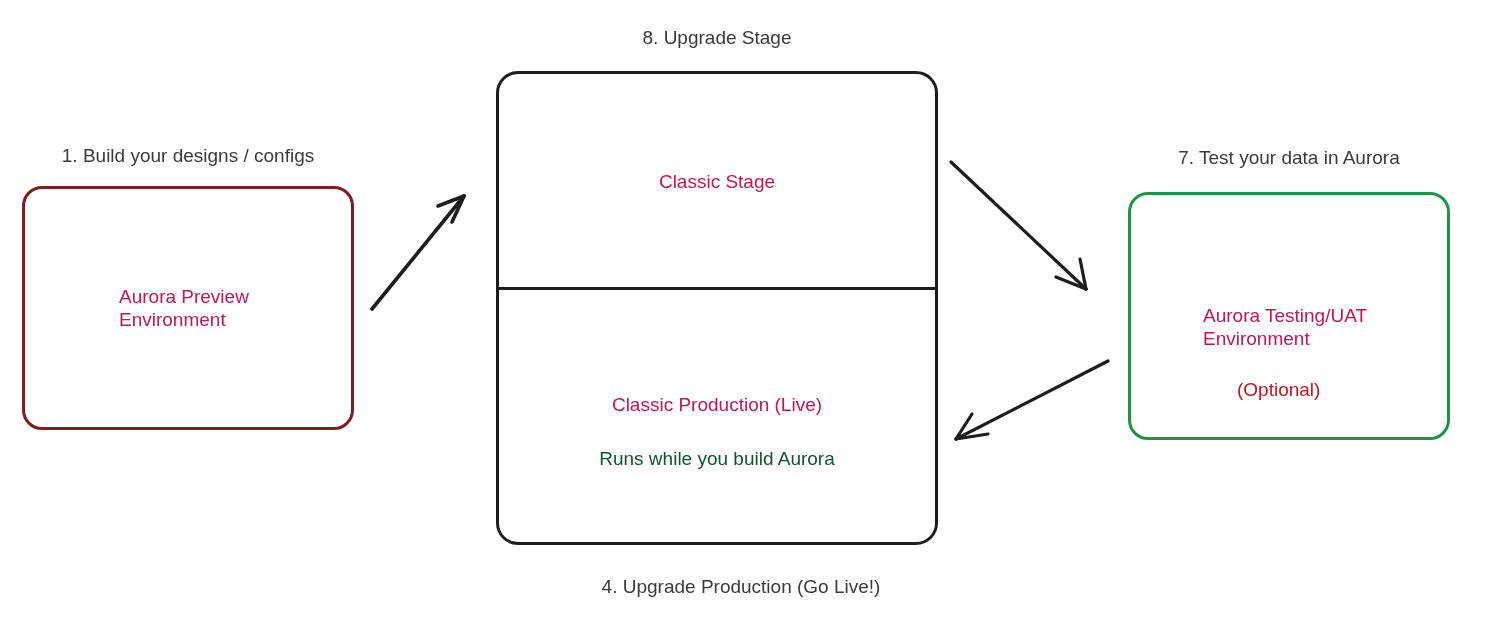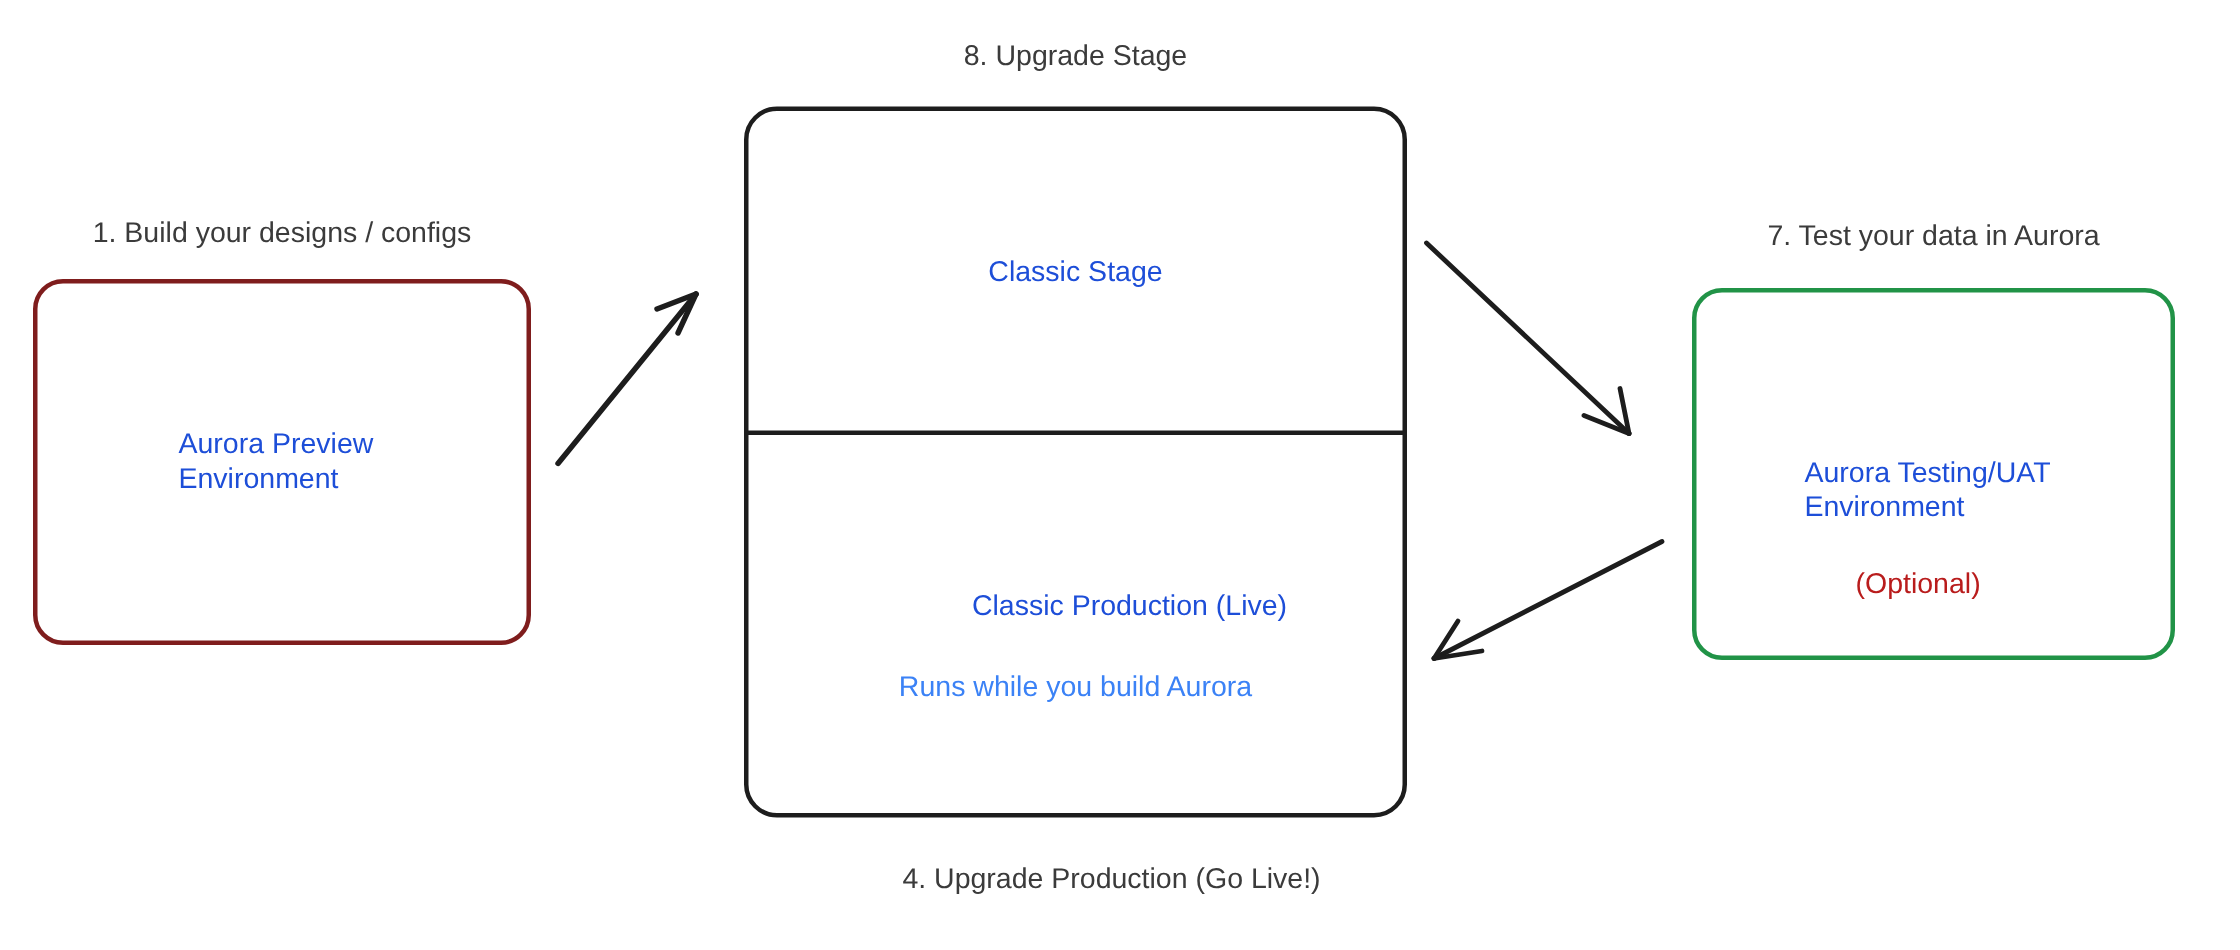--- a/index.html
+++ b/index.html
@@ -39,25 +39,25 @@
   }
   .box-red    { border: 3px solid #7f1d1d; padding-left: 30px; }
   .box-dark   { border: 3px solid #1d1d1d; border-radius: 22px; }
   .box-green  { border: 3px solid #219347; }
 
   
   .box-label {
     position: absolute;
     font-size: 19px;
     line-height: 23px;
-    color: #1d4ed8;
+    color: #be185d;
     white-space: pre-line;
   }
   .box-label.center { text-align: center; }
-  .note-red  { color: #3b82f6; }
+  .note-red  { color: #14532d; }
   .note-blue { color: #b91c1c; }
 
   
   .divider {
     position: absolute;
     background: #1d1d1d;
     height: 3px;
   }
 
   
@@ -87,21 +87,21 @@
     <div class="box-label" style="left:94px; top:96px; width:230px;">Aurora Preview
 Environment</div>
   </div>
 
   <div class="box box-dark" style="left:496px; top:71px; width:442px; height:474px;">
 
     <div class="box-label center" style="left:0px; top:96px; width:436px;">Classic Stage</div>
 
     <div class="divider" style="left:-1px; top:213px; width:438px;"></div>
 
-    <div class="box-label center" style="left:0px; top:319px; width:436px;padding-left:36px;">Classic Production (Live)</div>
+    <div class="box-label center" style="left:0px; top:319px; width:436px;">Classic Production (Live)</div>
 
     <div class="box-label center note-red" style="left:0px; top:373px; width:436px;">Runs while you build Aurora</div>
   </div>
 
   <div class="box box-green" style="left:1128px; top:192px; width:322px; height:248px;">
     <div class="box-label" style="left:72px; top:77px; width:250px;margin-top:32px;">Aurora Testing/UAT
 Environment</div>
 
     <div class="box-label note-blue" style="left:106px; top:183px; width:160px;">(Optional)</div>
   </div>

